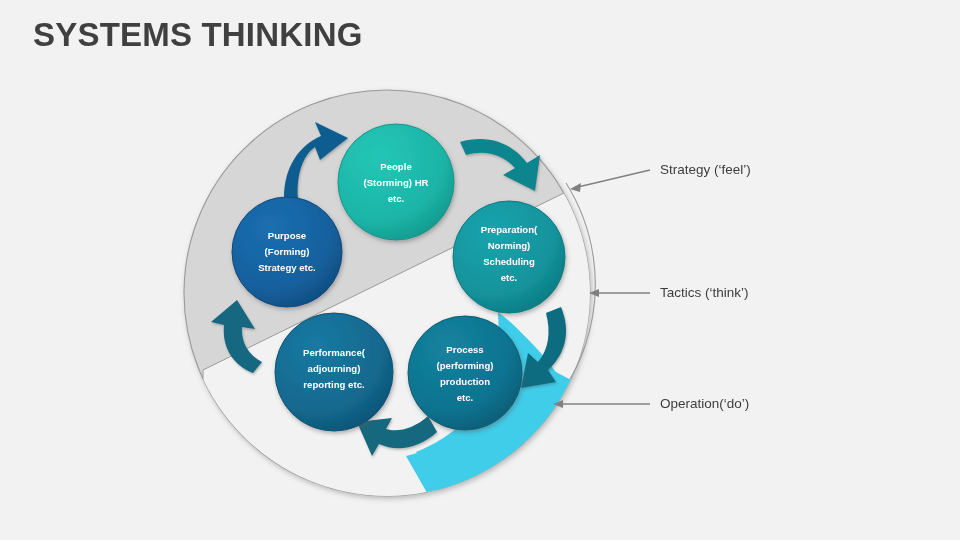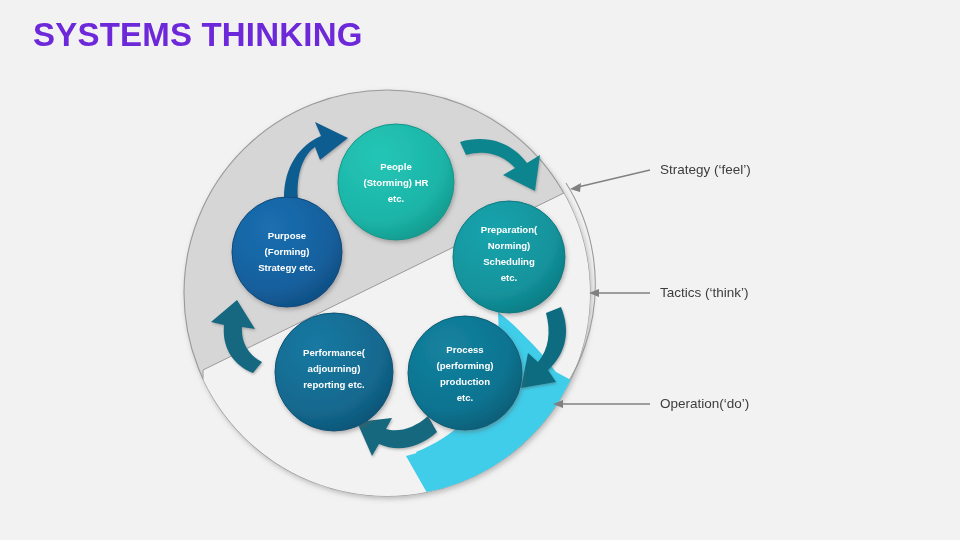--- a/index.html
+++ b/index.html
@@ -19,21 +19,21 @@
     width: 960px;
     height: 540px;
   }
   #title {
     position: absolute;
     left: 33px;
     top: 16px;
     font-size: 33px;
     font-weight: bold;
     letter-spacing: 0.2px;
-    color: #6d28d9;
+    color: #404040;
     white-space: nowrap;
     user-select: none;
   }
   #diagram {
     position: absolute;
     left: 0;
     top: 0;
   }
   .node-label {
     font-size: 9.6px;

